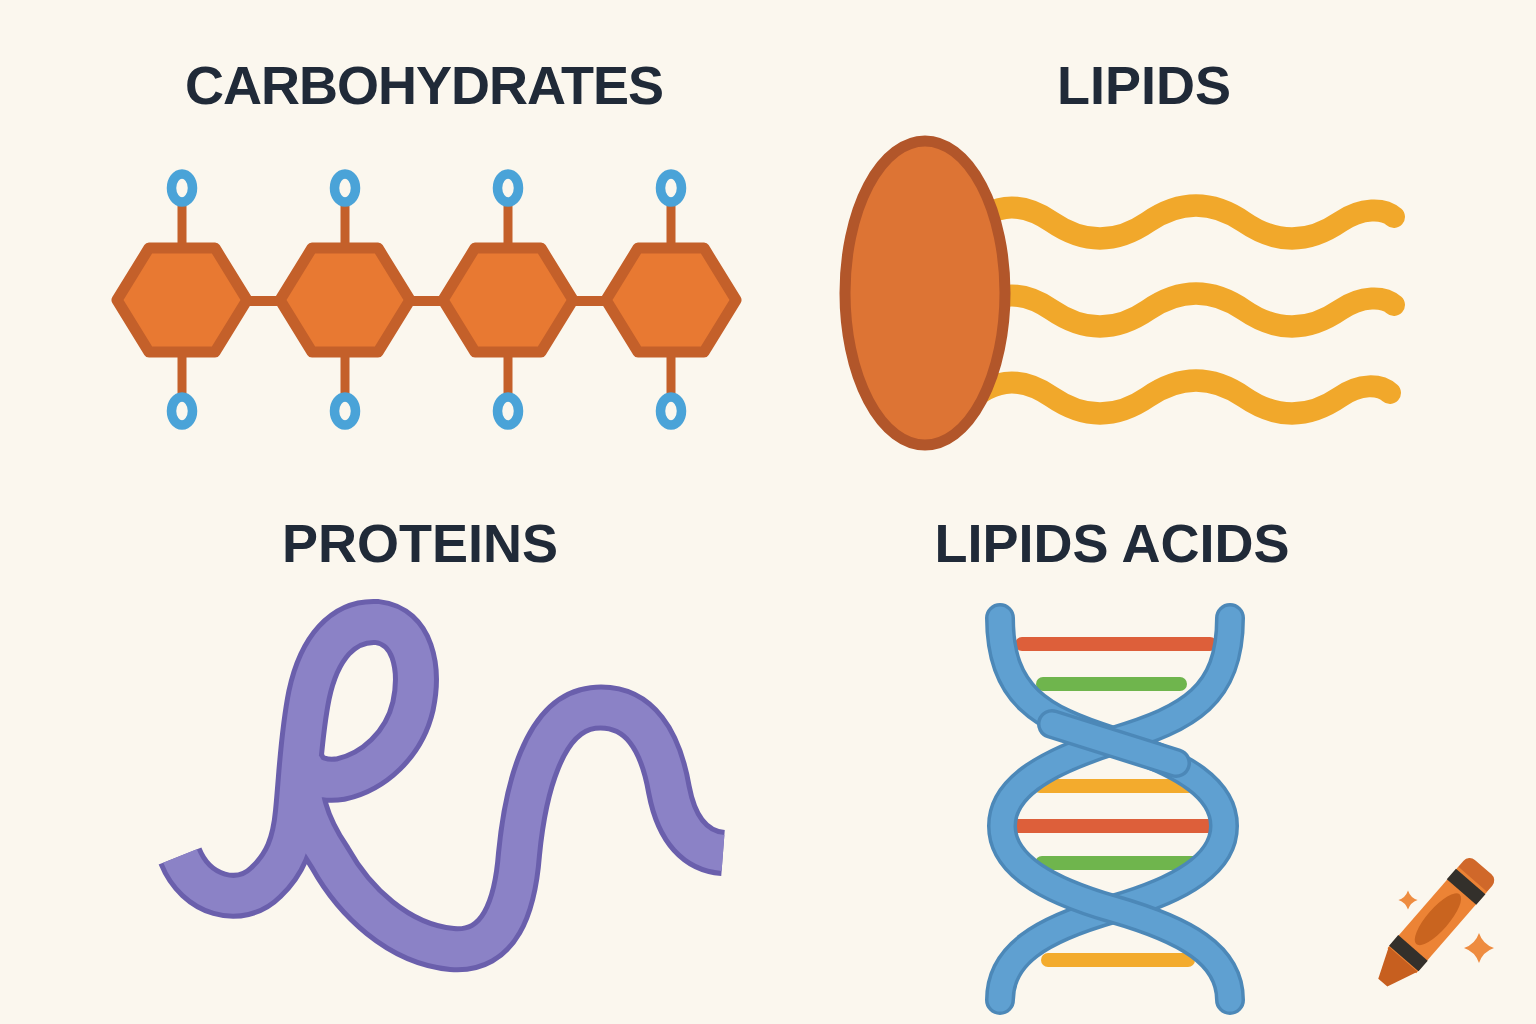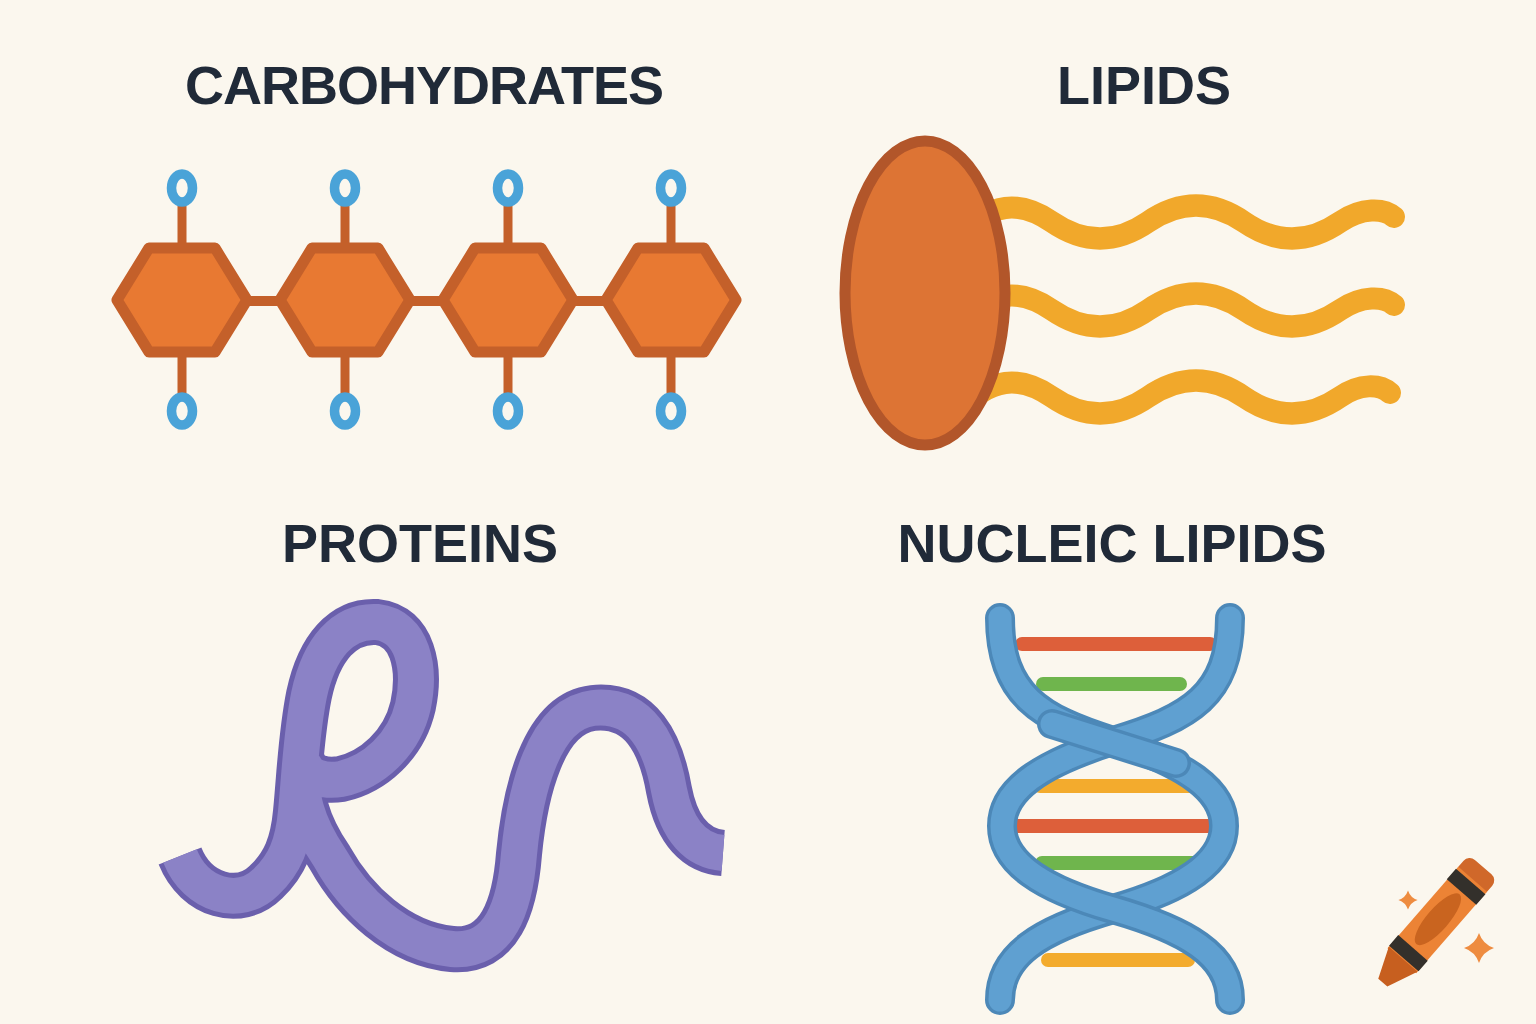--- a/index.html
+++ b/index.html
@@ -152,14 +152,14 @@
         <ellipse cx="-9" cy="0" rx="33" ry="11" style="fill:var(--crayon-oval)"></ellipse>
       </g>
       <path class="sparkle" transform="translate(1408 900) scale(0.8)" d="M 0 -12 Q 3 -3 12 0 Q 3 3 0 12 Q -3 3 -12 0 Q -3 -3 0 -12 Z"></path>
       <path class="sparkle" transform="translate(1479 948) scale(1.25)" d="M 0 -12 Q 3 -3 12 0 Q 3 3 0 12 Q -3 3 -12 0 Q -3 -3 0 -12 Z"></path>
     </g>
   </svg>
 
   <div class="section-title" id="title-carbohydrates">CARBOHYDRATES</div>
   <div class="section-title" id="title-lipids">LIPIDS</div>
   <div class="section-title" id="title-proteins">PROTEINS</div>
-  <div class="section-title" id="title-nucleic-acids">NUCLEIC LIPIDS</div>
+  <div class="section-title" id="title-nucleic-acids">LIPIDS ACIDS</div>
 </div>
 
 </body></html>

